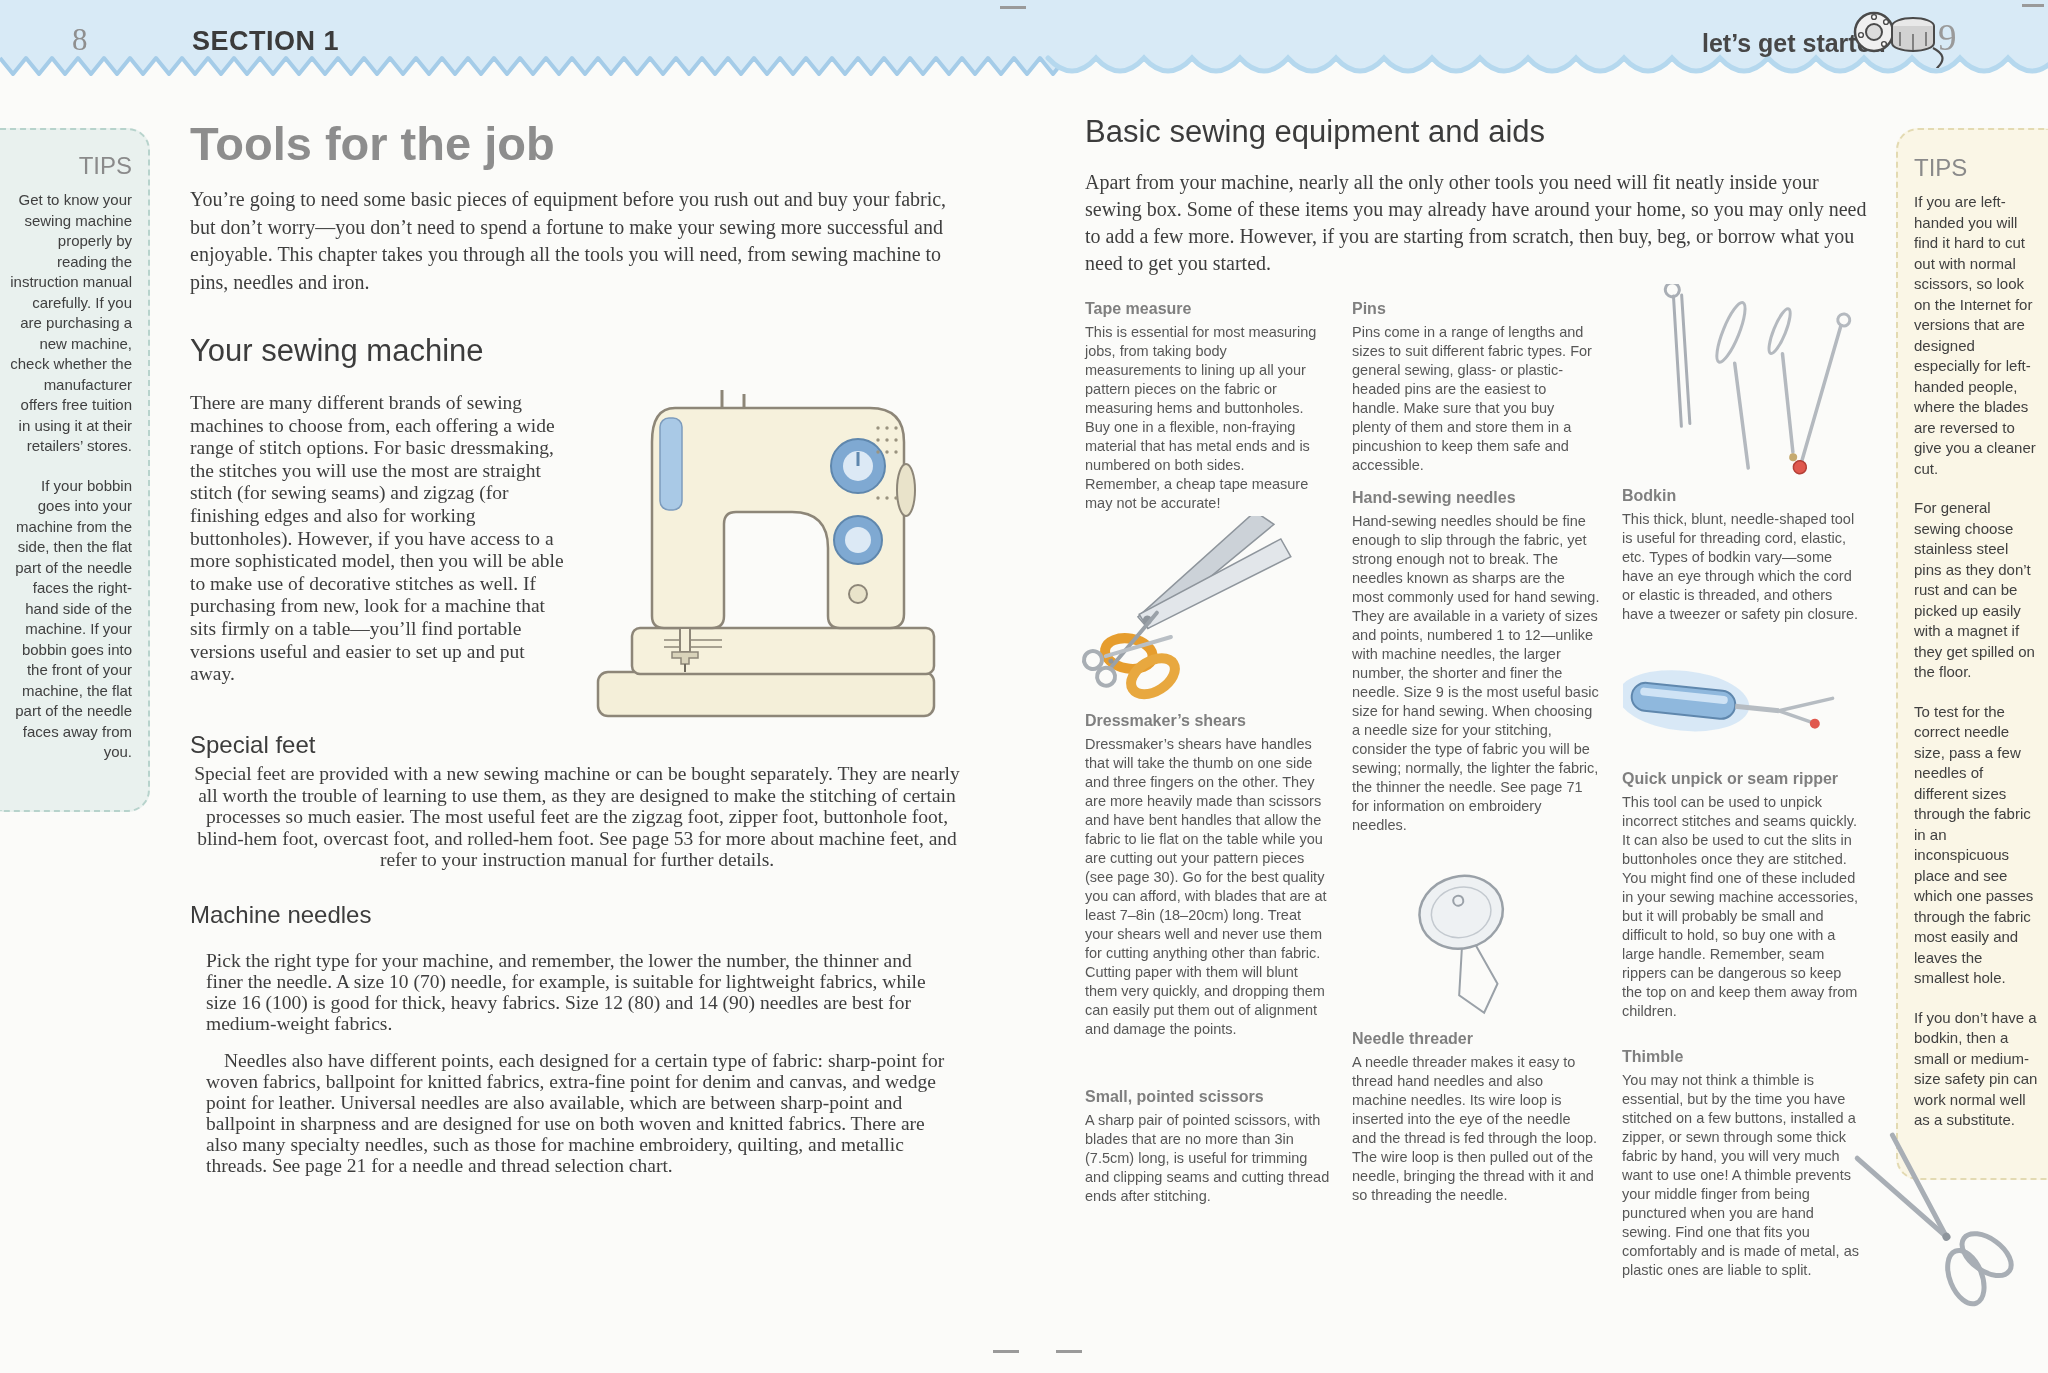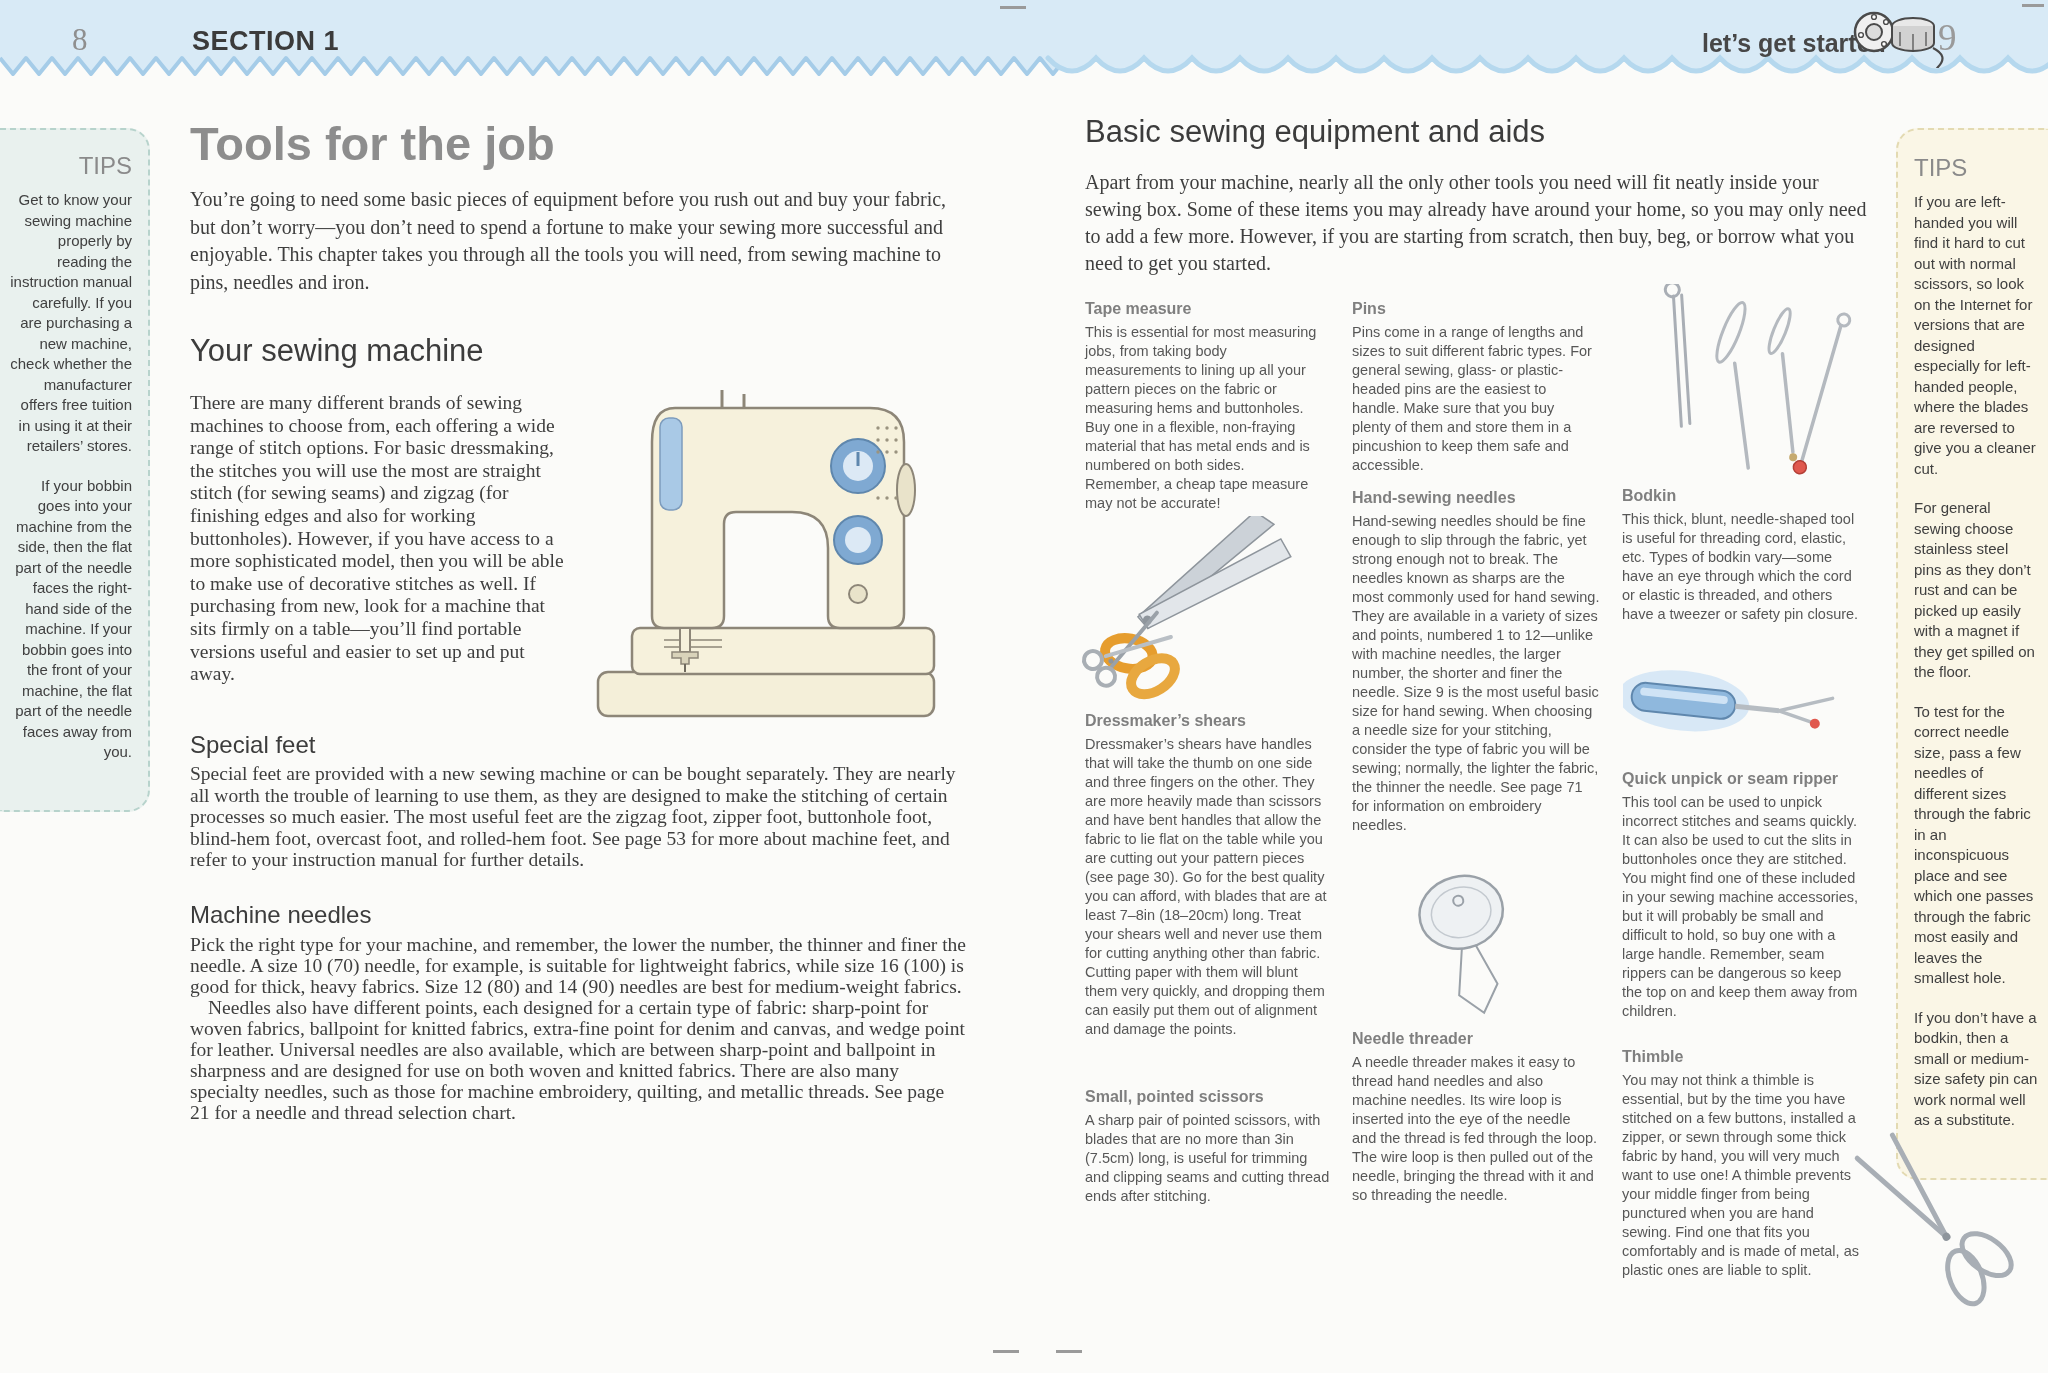--- a/index.html
+++ b/index.html
@@ -28,24 +28,24 @@
   
   .serif{font-family:"Liberation Serif",serif;color:#3e3e3e;}
   #lp-title{left:190px;top:116px;font-size:47px;font-weight:bold;color:#8d8d8d;}
   #lp-intro{left:190px;top:186px;width:778px;font-size:20px;line-height:27.5px;}
   .h2{font-weight:400;font-size:31px;color:#3c3c3c;}
   .h3{font-weight:400;font-size:24px;color:#3c3c3c;}
   #ysm-h{left:190px;top:333px;}
   #ysm-b{left:190px;top:392px;width:382px;font-size:19.5px;line-height:22.6px;}
   #machine-svg{left:572px;top:378px;}
   #sf-h{left:190px;top:731px;}
-  #sf-b{left:190px;top:763px;width:774px;font-size:19.5px;line-height:21.5px;}
+  #sf-b{left:190px;top:763px;width:774px;font-size:19.5px;line-height:21.5px;text-align:center;}
   #mn-h{left:190px;top:901px;}
   #mn-b{left:190px;top:934px;width:778px;font-size:19.5px;line-height:21px;}
-  #mn-b p{margin:0;}
+  #mn-b p{margin:16px;}
   .indent{text-indent:18px;}
 
   
   #rp-title{left:1085px;top:114px;}
   #rp-intro{left:1085px;top:169px;width:788px;font-size:20px;line-height:27px;}
   .col-item h4{font-size:16px;font-weight:bold;color:#7f7f7f;margin:0 0 5px 0;white-space:nowrap;}
   .col-item p{font-size:14.5px;line-height:19px;color:#575757;margin:0;}
   #tape{left:1085px;top:300px;width:238px;}
   #shears-svg{left:1076px;top:516px;}
   #dress{left:1085px;top:712px;width:245px;}

